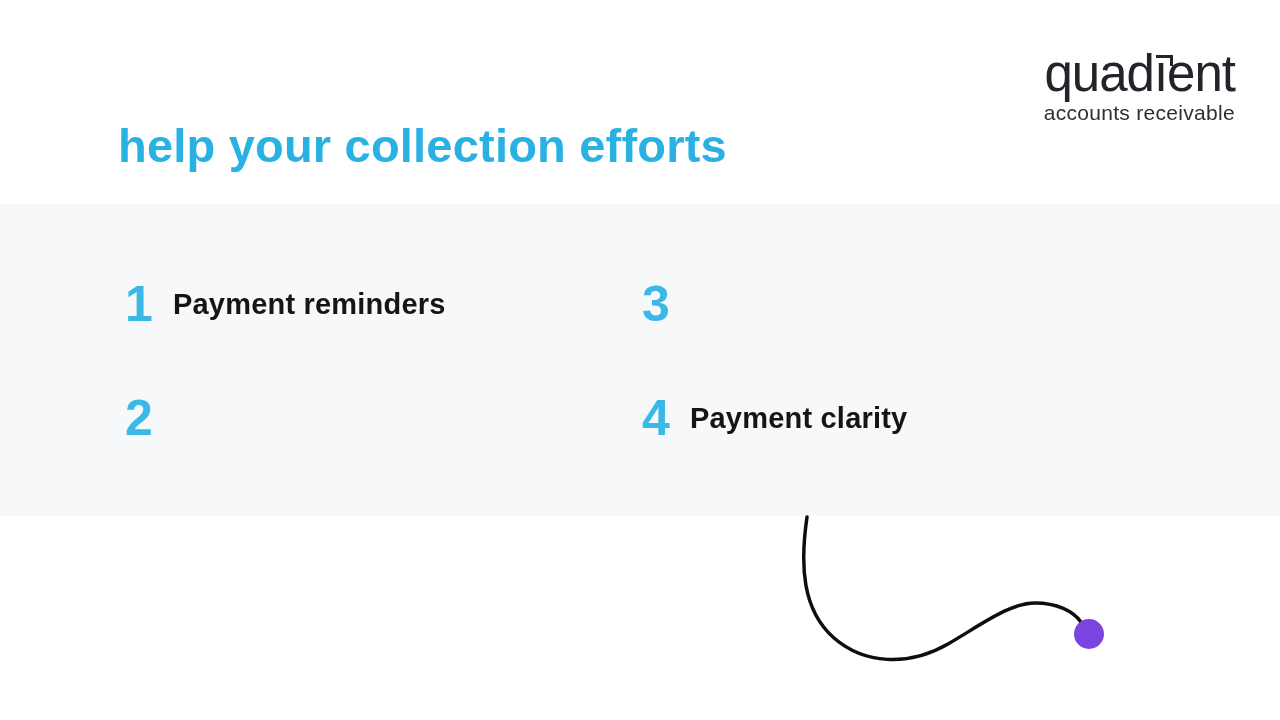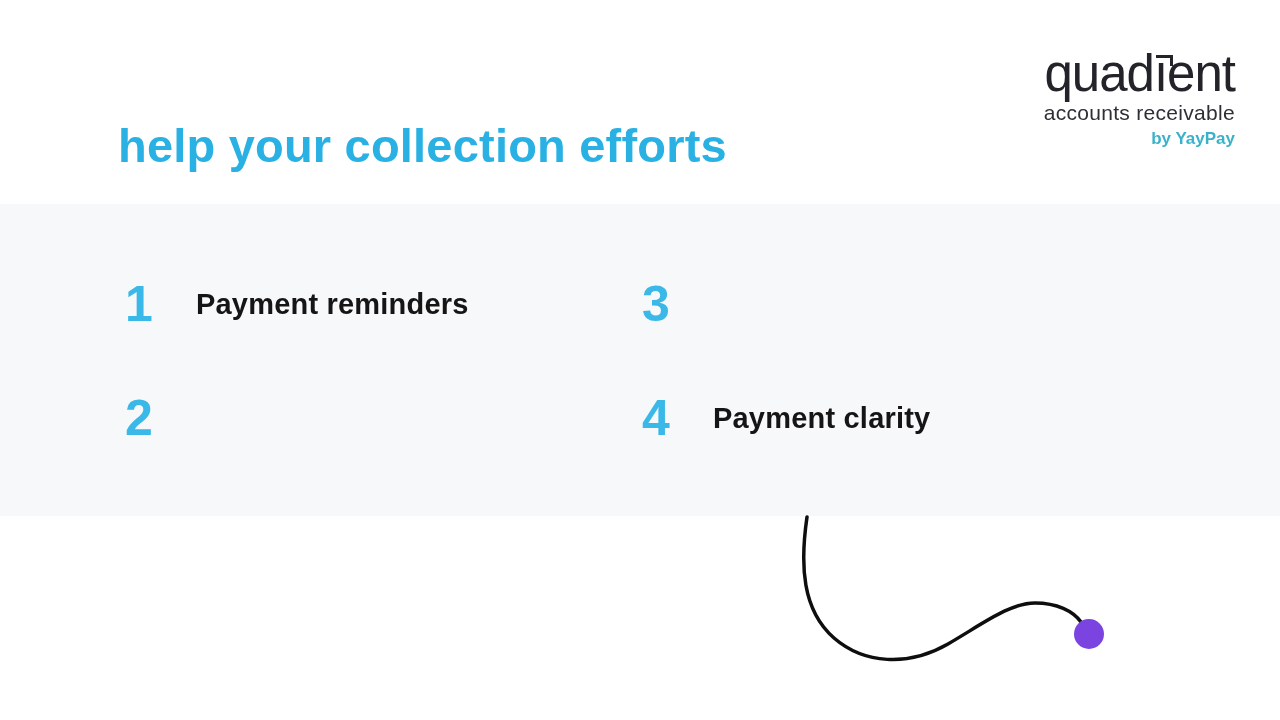--- a/index.html
+++ b/index.html
@@ -80,21 +80,21 @@
   }
   .item-number{
     width:50px;
     text-align:center;
     font-size:50px;
     font-weight:700;
     color:var(--num);
     line-height:56px;
   }
   .item-label{
-    margin-left:32px;
+    margin-left:9px;
     font-size:29px;
     font-weight:700;
     color:var(--text);
     letter-spacing:0.2px;
     white-space:nowrap;
   }
   .pos-1{left:114px; top:276px;}
   .pos-2{left:114px; top:390px;}
   .pos-3{left:631px; top:276px;}
   .pos-4{left:631px; top:390px;}
@@ -116,21 +116,20 @@
 <body>
 
 <h1 class="title">
   <br>
   <span>help your collection efforts</span>
 </h1>
 
 <div class="logo">
   <div class="logo-word"><span>quad</span><span class="logo-i"><span>ı</span><span class="i-mark"></span></span><span>ent</span></div>
   <div class="logo-subtitle">accounts receivable</div>
-  <div class="logo-byline">by YayPay</div>
 </div>
 
 <div class="band"></div>
 
 <div class="item pos-1">
   <span class="item-number">1</span>
   <span class="item-label">Payment reminders</span>
 </div>
 <div class="item pos-2">
   <span class="item-number">2</span>

